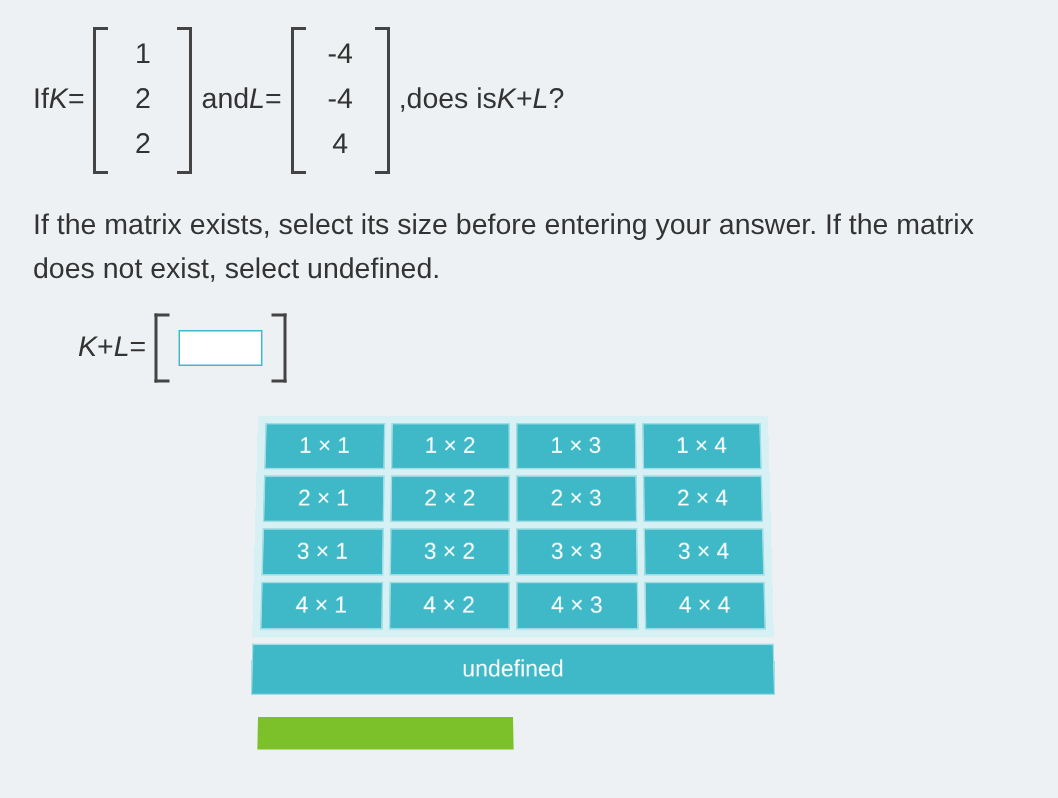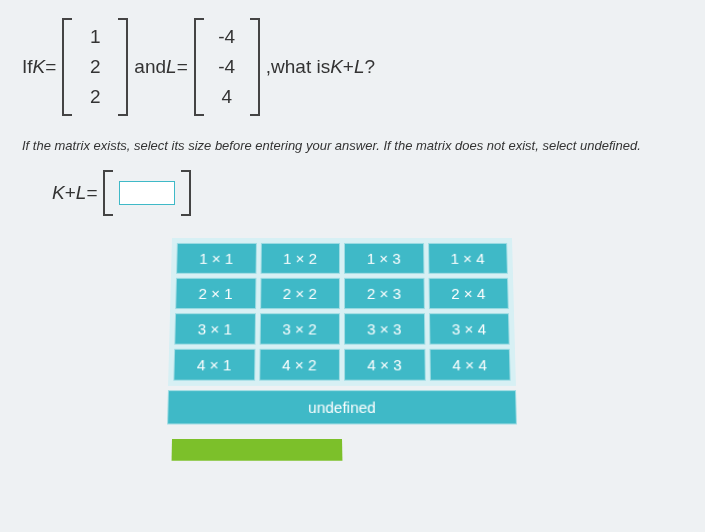--- a/index.html
+++ b/index.html
@@ -55,22 +55,21 @@
   .mcol {
     display: flex;
     flex-direction: column;
     justify-content: space-around;
     padding: 4px 10px;
     min-height: 90px;
   }
   .mcell { text-align: center; min-width: 26px; padding: 4px 0;}
   .ital { font-style: italic; }
   .instruction {
-    font-size: 13px;
-    font-style: italic;
+    font-size: 19px;
     line-height: 1.55;
     margin: 6px 0 14px 0;
     width: 660px;
   }
   .answer-line {
     display: flex;
     align-items: center;
     font-size: 19px;
     margin-left: 30px;
     margin-bottom: 22px;
@@ -156,21 +155,21 @@
     <span class="mcol">
       <span class="mcell">-4</span>
       <span class="mcell">-4</span>
       <span class="mcell">4</span>
     </span>
     <span class="bracket right">
         <span class="stem"></span>
       </span>
   </span>
   <span>, </span>
-  <span>what is </span>
+  <span>does is </span>
   <span class="ital">K</span>
   <span> + </span>
   <span class="ital">L</span>
   <span>?</span>
 </div>
 
 <div class="instruction">If the matrix exists, select its size before entering your answer. If the matrix does not exist, select undefined.</div>
 
 <div class="answer-line">
   <span class="ital">K</span>

